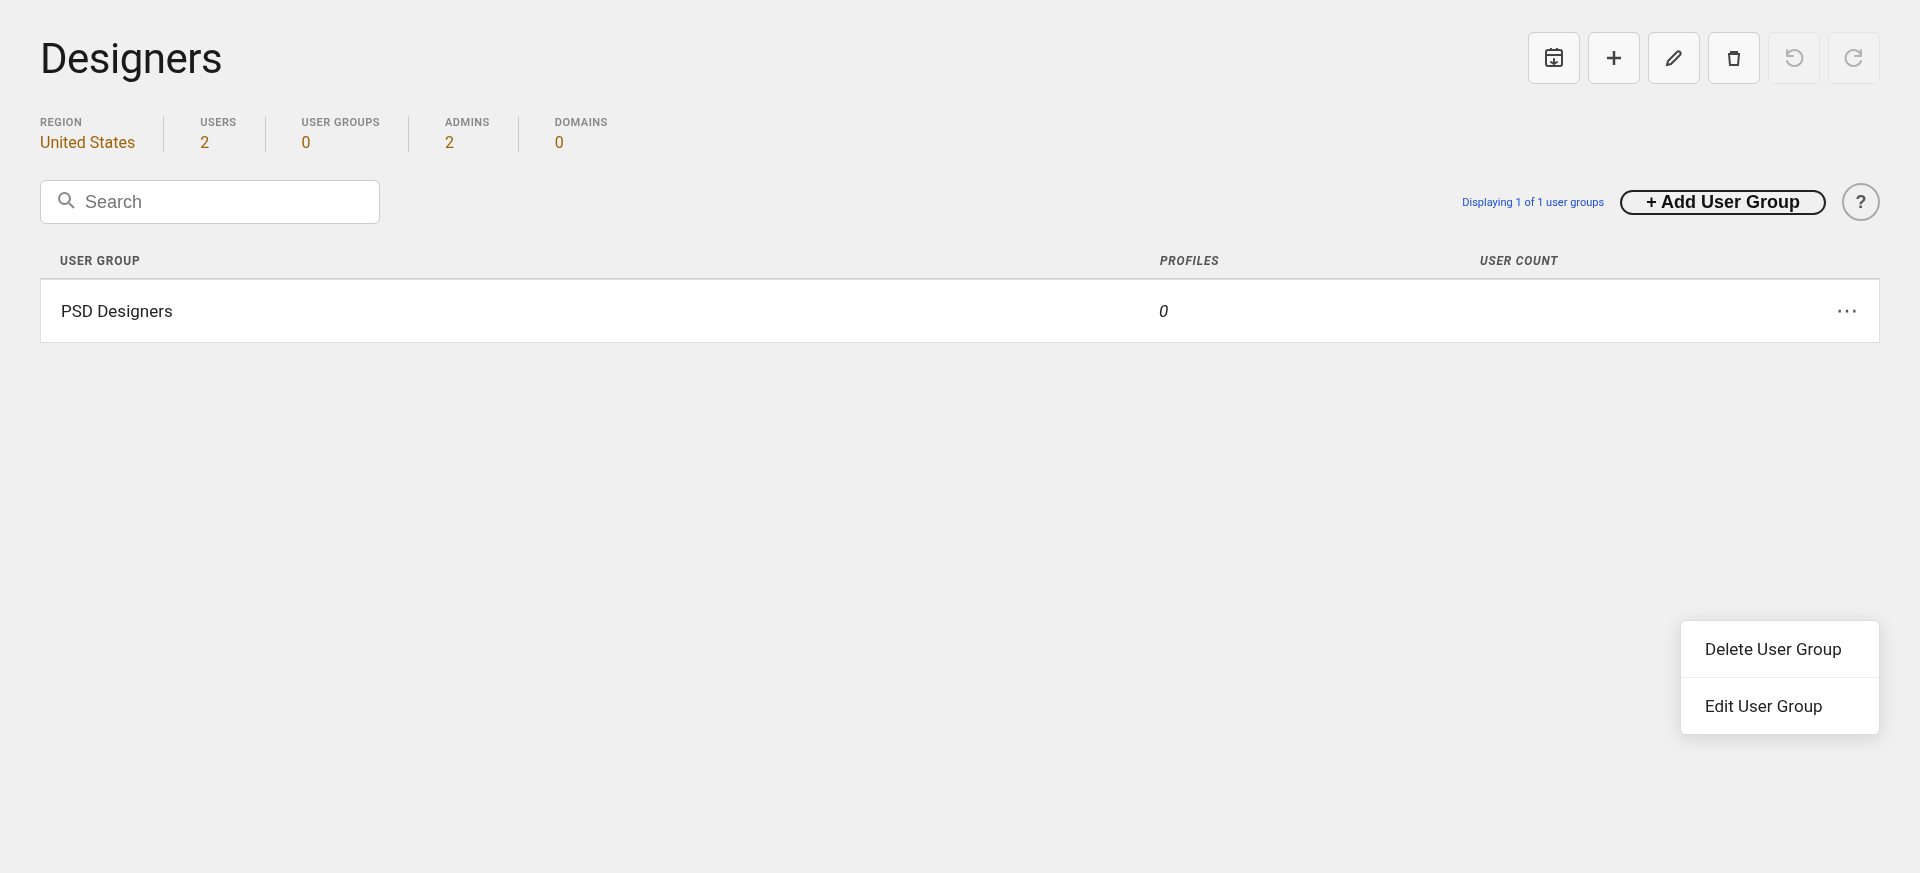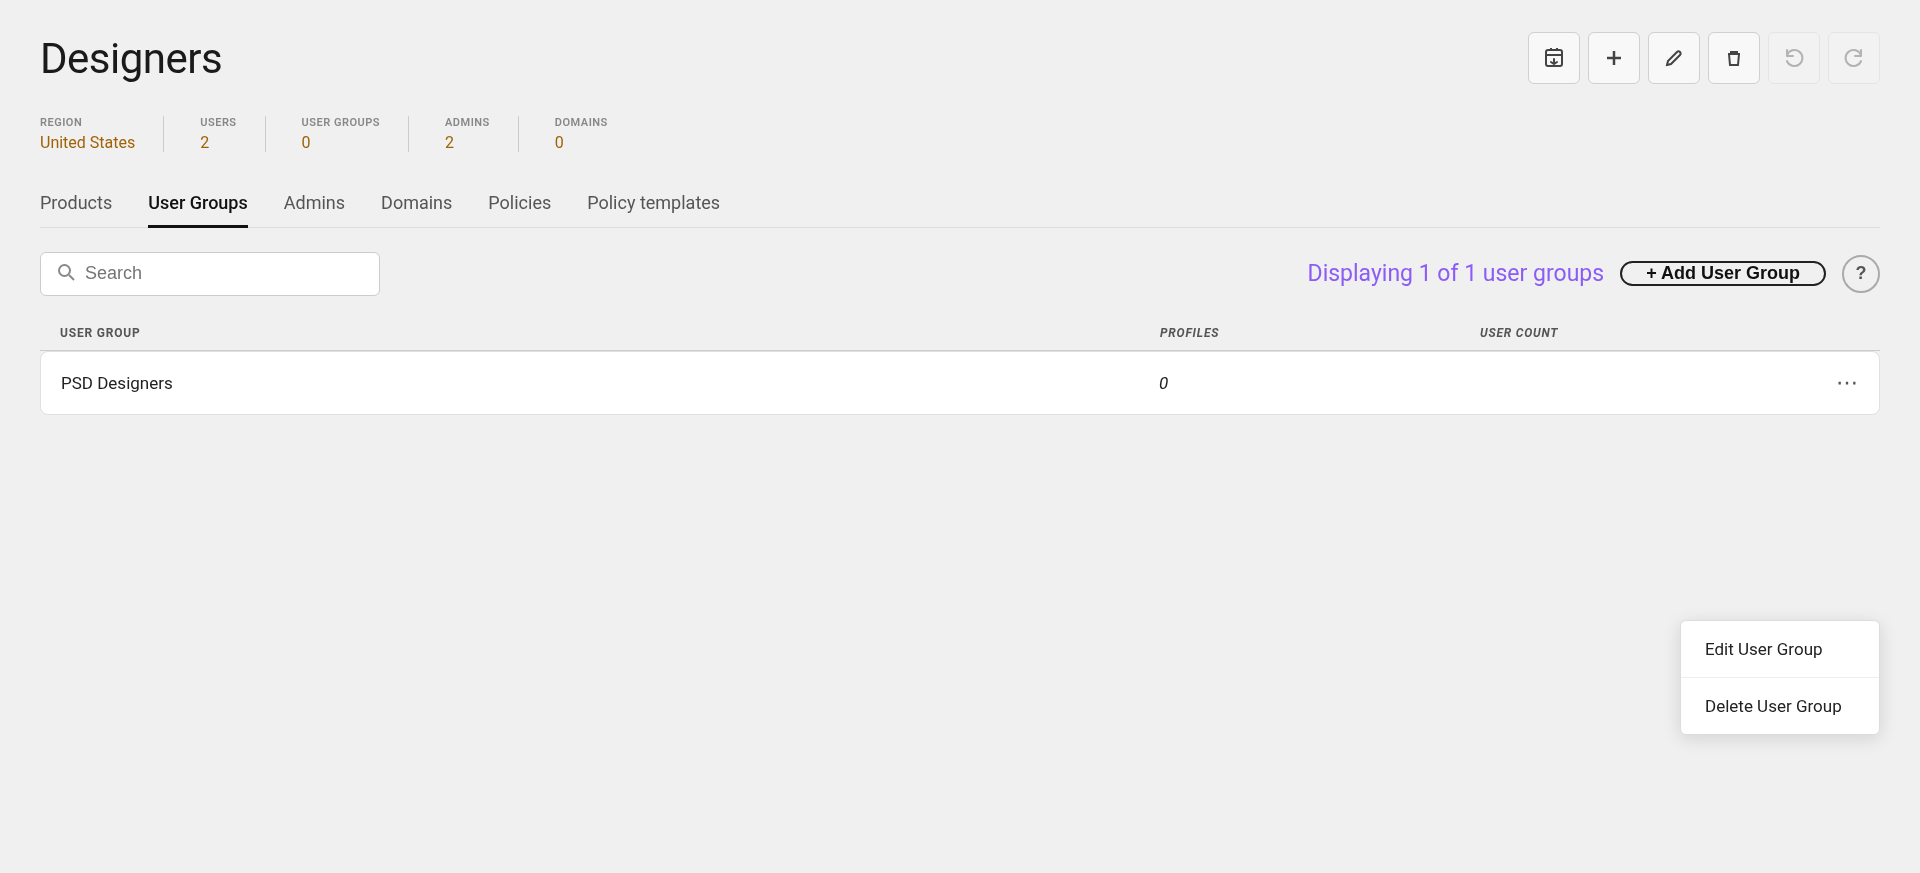--- a/index.html
+++ b/index.html
@@ -124,22 +124,22 @@
       color: #aaa;
       background: transparent;
       width: 100%;
     }
     .right-actions {
       display: flex;
       align-items: center;
       gap: 16px;
     }
     .displaying-text {
-      font-size: 23px;
-      color: #8b5cf6;
+      font-size: 11px;
+      color: #1d4ed8;
     }
     .add-btn {
       border: 2px solid #222;
       border-radius: 999px;
       background: transparent;
       padding: 0 24px;
       font-size: 18px;
       font-weight: 600;
       cursor: pointer;
       color: #111;
@@ -175,21 +175,21 @@
       font-weight: 700;
       color: #555;
       letter-spacing: 0.8px;
       text-transform: uppercase;
     }
     .table-row {
       display: grid;
       grid-template-columns: 1fr 320px 320px 60px;
       padding: 18px 20px;
       background: #fff;
-      border-radius: 8px;
+      border-radius: 0;
       align-items: center;
       margin-bottom: 2px;
       border: 1px solid #e0e0e0;
     }
     .cell {
       font-size: 17px;
       color: #222;
     }
     .cell-center {
       font-style: italic;
@@ -290,28 +290,20 @@
     <div class="meta-item">
       <div class="meta-label">ADMINS</div>
       <div class="meta-value">2</div>
     </div>
     <div class="meta-item">
       <div class="meta-label">DOMAINS</div>
       <div class="meta-value">0</div>
     </div>
   </div>
 
-  <div class="tabs-row">
-    <div class="tab">Products</div>
-    <div class="tab active">User Groups</div>
-    <div class="tab">Admins</div>
-    <div class="tab">Domains</div>
-    <div class="tab">Policies</div>
-    <div class="tab">Policy templates</div>
-  </div>
 
   <div class="actions-row">
     <div class="search-box">
       <span class="search-icon-wrap">
         <svg width="18" height="18" viewBox="0 0 18 18" fill="none" stroke="#888" stroke-width="2">
           <circle cx="7.5" cy="7.5" r="5.5"></circle>
           <line x1="12" y1="12" x2="17" y2="17"></line>
         </svg>
       </span>
       <input class="search-input" type="text" placeholder="Search" style="">
@@ -336,17 +328,17 @@
       <div class="cell">PSD Designers</div>
       <div class="cell cell-center">0</div>
       <div class="cell cell-center"></div>
       <div class="cell" style="display:flex;justify-content:flex-end;">
         <button class="more-btn" title="More options">⋯</button>
       </div>
     </div>
   </div>
 
   <div class="dropdown-menu">
+    <div class="dropdown-item">Delete User Group</div>
     <div class="dropdown-item">Edit User Group</div>
-    <div class="dropdown-item">Delete User Group</div>
   </div>
 
 </div>
 
 </body></html>

